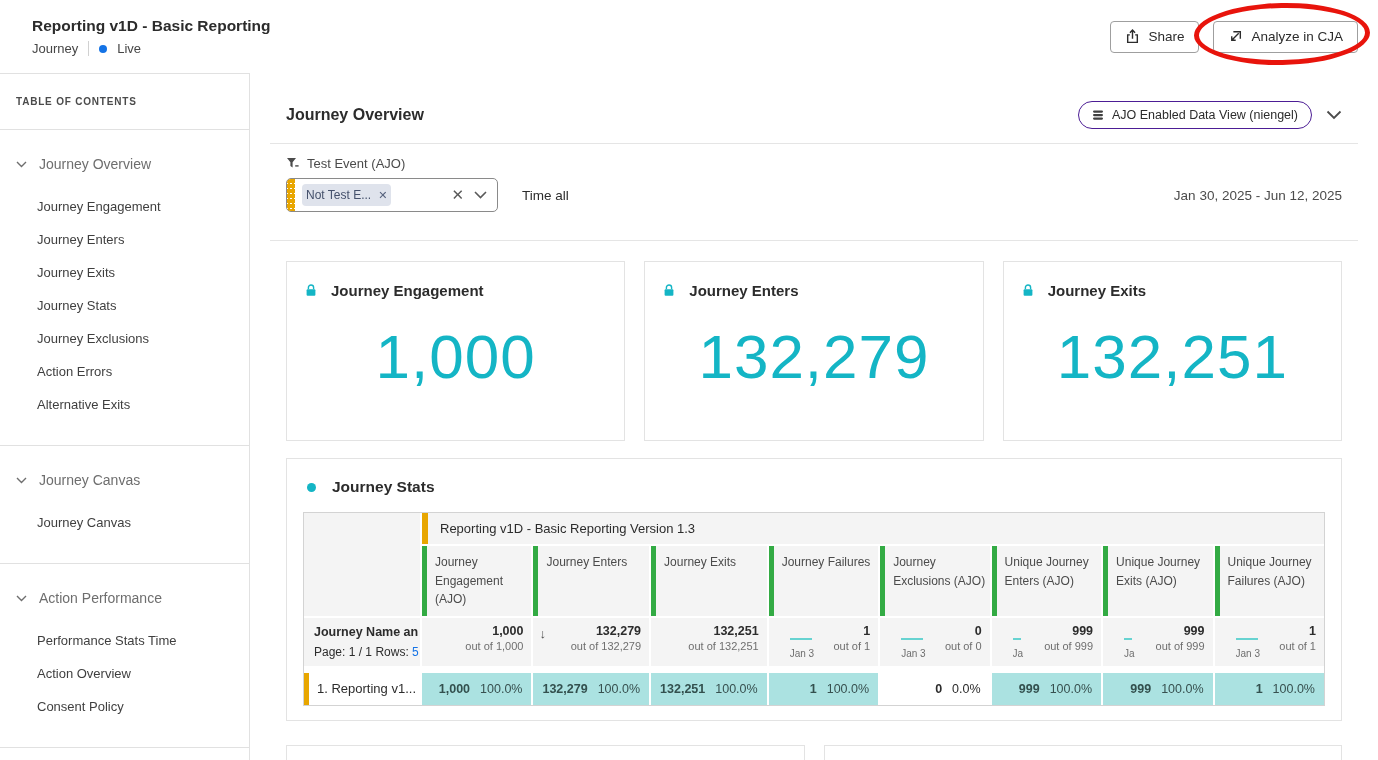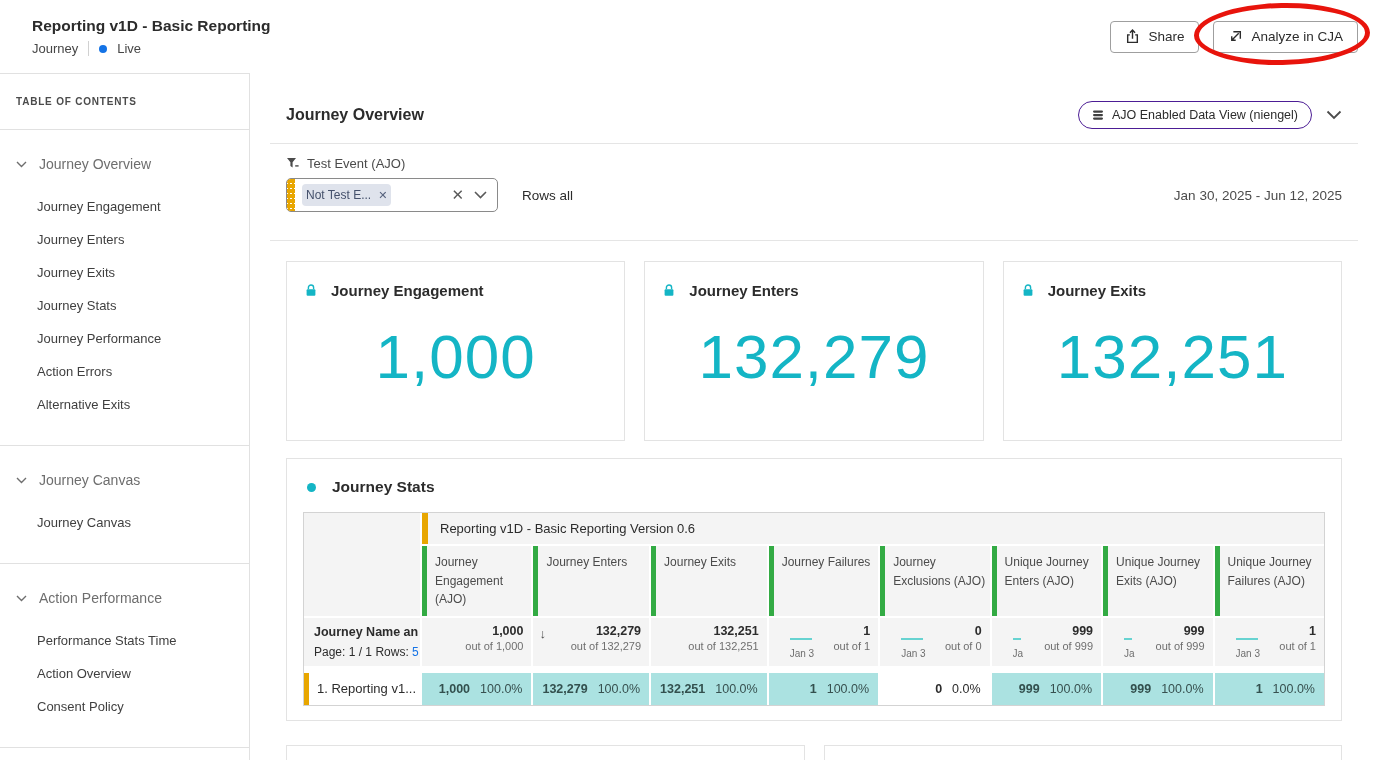--- a/index.html
+++ b/index.html
@@ -157,21 +157,21 @@
               <path d="M1 1 L5.5 5.5 L10 1"></path>
             </svg>
         </span>
         <span>Journey Overview</span>
       </div>
       <div style="margin-top:12px">
         <div class="side-item">Journey Engagement</div>
         <div class="side-item">Journey Enters</div>
         <div class="side-item">Journey Exits</div>
         <div class="side-item">Journey Stats</div>
-        <div class="side-item">Journey Performance</div>
+        <div class="side-item">Journey Exclusions</div>
         <div class="side-item">Action Errors</div>
         <div class="side-item">Alternative Exits</div>
       </div>
     </div>
     <hr class="side-rule">
 
     <div class="side-section">
       <div class="side-sec-head">
         <span class="chev">
           <svg width="11" height="7" viewBox="0 0 11 7" fill="none" stroke="#6e6e6e" stroke-width="1.4">
@@ -252,21 +252,21 @@
           </div>
           <div class="cb-actions">
             <span class="cb-x">✕</span>
             <span class="icon">
               <svg width="13" height="8" viewBox="0 0 13 8" fill="none" stroke="#5a5a5a" stroke-width="1.6">
                   <path d="M1 1 L6.5 6.5 L12 1"></path>
                 </svg>
             </span>
           </div>
         </div>
-        <span class="reset-link">Rows all</span>
+        <span class="reset-link">Time all</span>
         <span class="date-range">Jan 30, 2025 - Jun 12, 2025</span>
       </div>
     </div>
 
     <hr class="rule">
 
     <div class="cards-row">
       <div class="metric-card">
         <div class="metric-head">
           <span class="icon">
@@ -306,21 +306,21 @@
     </div>
 
     <div class="stats-card">
       <div class="sec-head">
         <span class="bullet teal"></span>
         <span class="sec-title">Journey Stats</span>
       </div>
 
       <div class="stats-table">
         <div class="corner"></div>
-        <div class="band">Reporting v1D - Basic Reporting Version 0.6</div>
+        <div class="band">Reporting v1D - Basic Reporting Version 1.3</div>
 
         <div class="chead">Journey Engagement (AJO)</div>
         <div class="chead">Journey Enters</div>
         <div class="chead">Journey Exits</div>
         <div class="chead">Journey Failures</div>
         <div class="chead">Journey Exclusions (AJO)</div>
         <div class="chead">Unique Journey Enters (AJO)</div>
         <div class="chead">Unique Journey Exits (AJO)</div>
         <div class="chead">Unique Journey Failures (AJO)</div>
 

